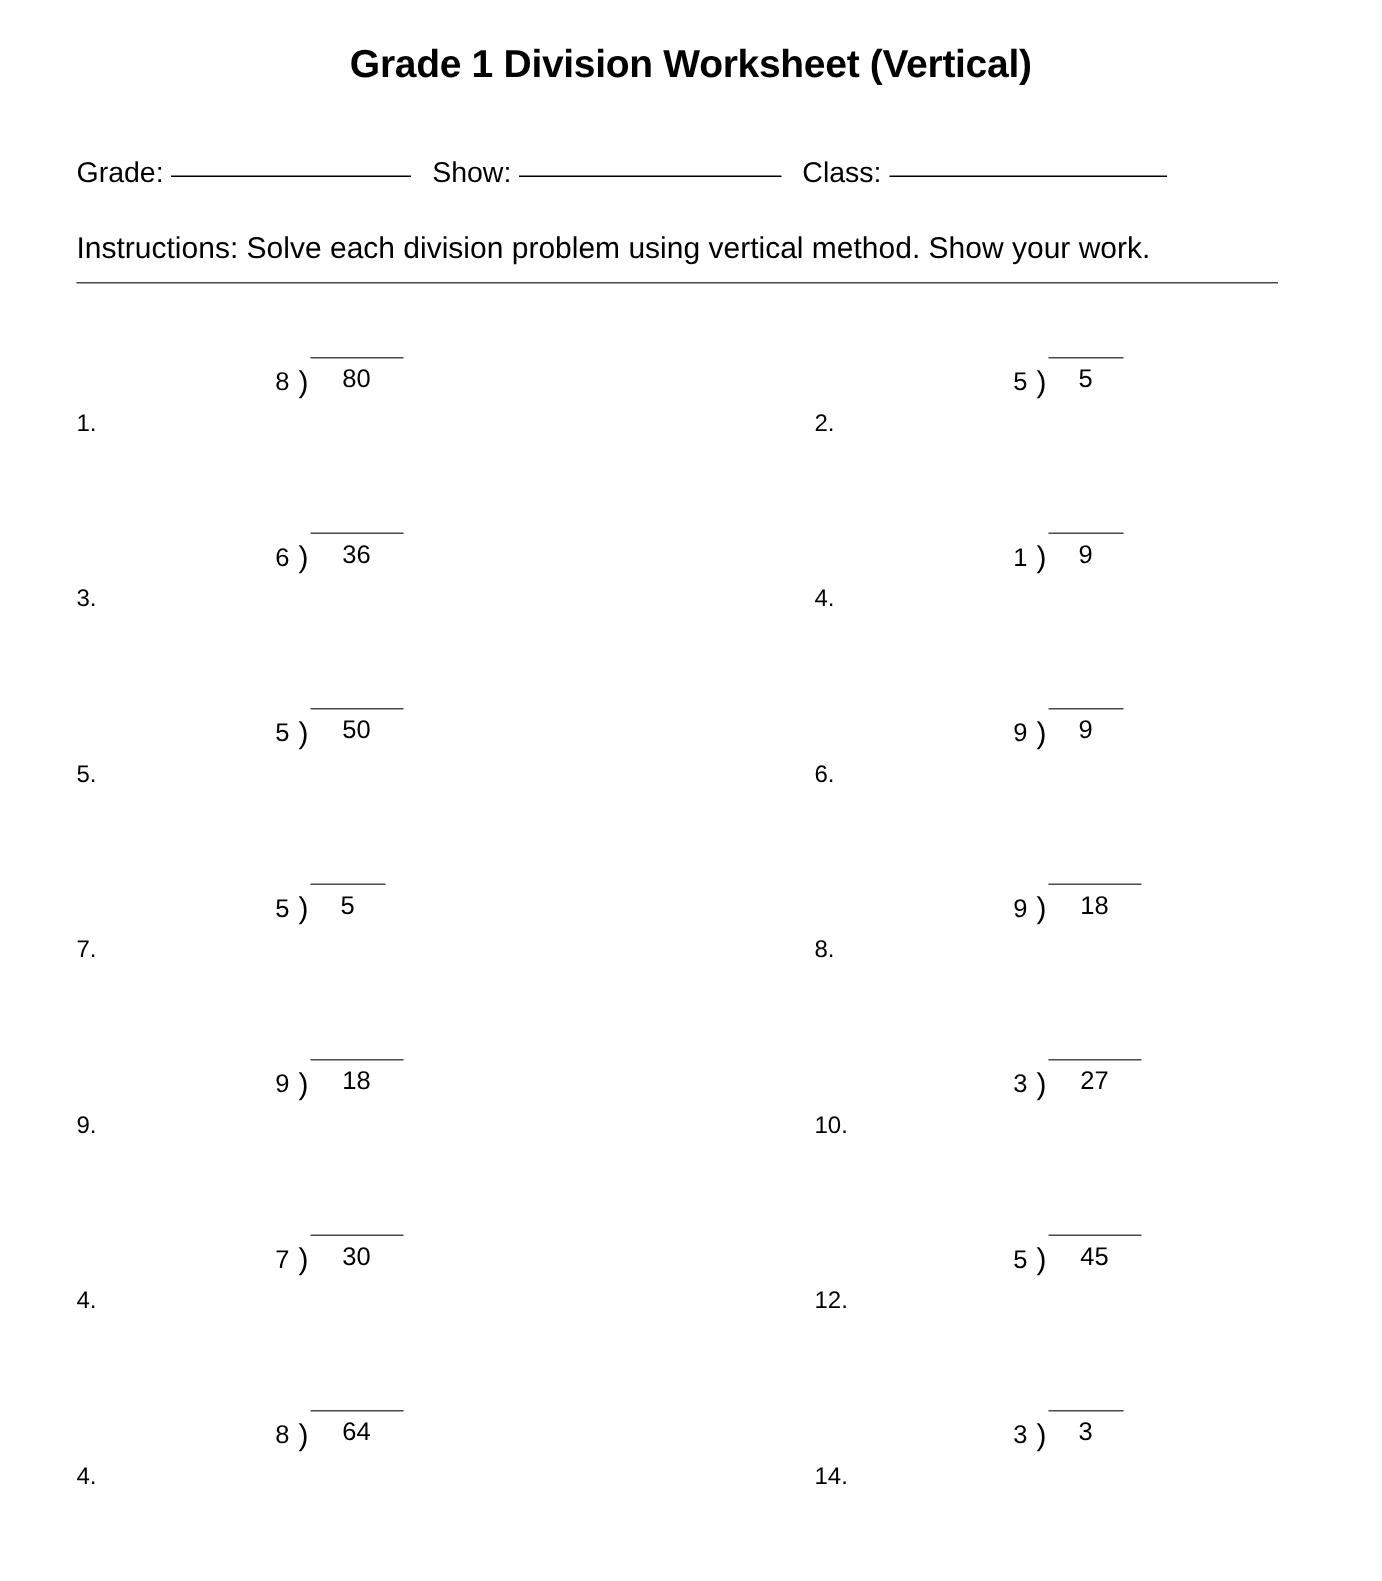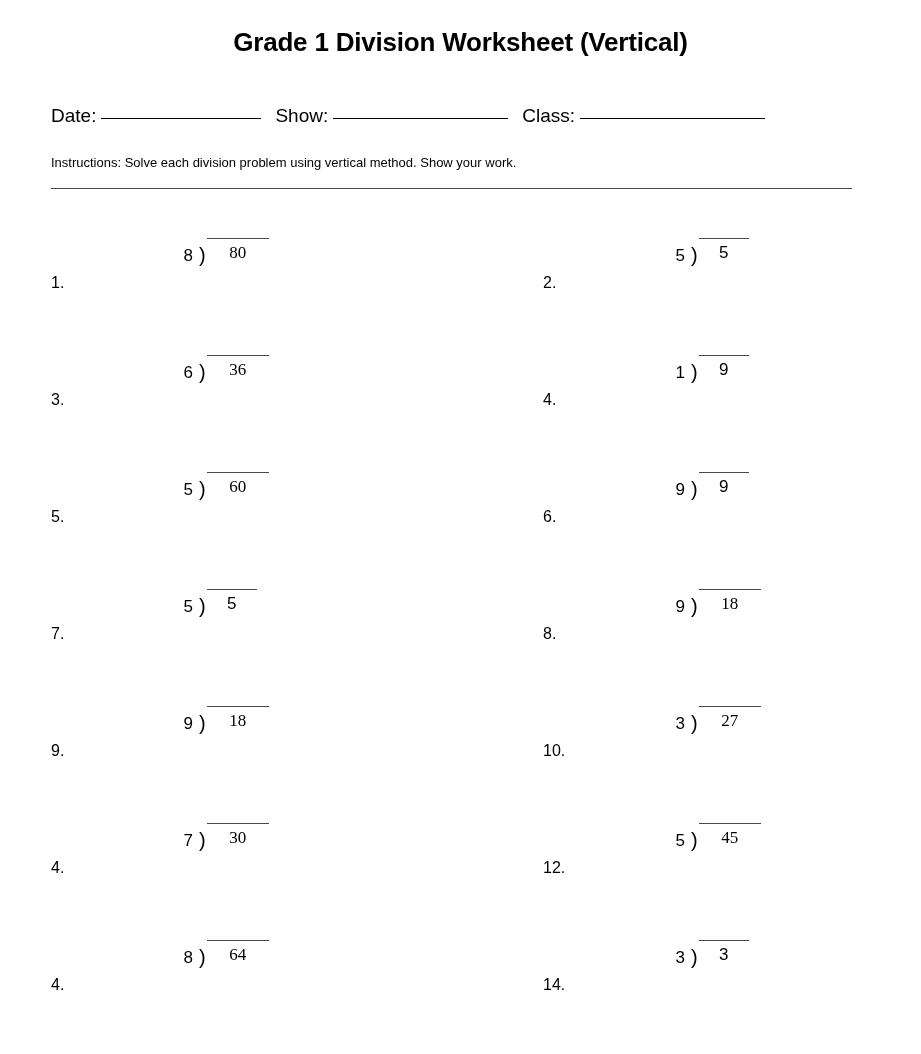--- a/index.html
+++ b/index.html
@@ -58,21 +58,21 @@
   .rule-name  { width: 160px; }
   .rule-date  { width: 175px; }
   .rule-class { width: 185px; }
   .gap-sm { display: inline-block; width: 14px; }
 
   
   .instructions {
     position: absolute;
     top: 155px;
     left: 51px;
-    font-size: 13px;
+    font-size: 20px;
     color: #000;
     white-space: nowrap;
   }
 
   
   .divider {
     position: absolute;
     top: 188px;
     left: 51px;
     width: 801px;
@@ -127,21 +127,21 @@
     display: inline-block;
     border-top: 1.5px solid #4a4a4a;
     padding-top: 5px;
     text-align: center;
     vertical-align: top;
     position: relative;
     top: -6px;
     margin-left: 1px;
   }
   .bracket.w1 { min-width: 50px; }
-  .bracket.w2 { min-width: 62px; font-family: Liberation Serif, serif; }
+  .bracket.w2 { min-width: 62px; }
   .dividend {
     font-size: 17px;
     line-height: 1;
   }
 
   
   .pnum {
     position: absolute;
     top: 42px;
     left: 0;
@@ -150,21 +150,21 @@
   }
 </style>
 </head>
 <body>
 
 <div class="page">
 
   <div class="title">Grade 1 Division Worksheet (Vertical)</div>
 
   <div class="idline">
-    <span class="field-label">Date:</span><span class="rule rule-name"></span><span class="gap-sm"></span><span class="field-label">Show:</span><span class="rule rule-date"></span><span class="gap-sm"></span><span class="field-label">Class:</span><span class="rule rule-class"></span>
+    <span class="field-label">Grade:</span><span class="rule rule-name"></span><span class="gap-sm"></span><span class="field-label">Show:</span><span class="rule rule-date"></span><span class="gap-sm"></span><span class="field-label">Class:</span><span class="rule rule-class"></span>
   </div>
 
   <div class="instructions">Instructions: Solve each division problem using vertical method. Show your work.</div>
 
   <div class="divider"></div>
 
   <div class="problems">
 
     <div class="prow">
       <div class="cell cell-left">
@@ -184,21 +184,21 @@
       </div>
       <div class="cell cell-right">
         <span class="pnum">4.</span>
         <span class="expr"><span class="divisor">1</span><span class="paren">)</span><span class="bracket w1"><span class="dividend">9</span></span></span>
       </div>
     </div>
 
     <div class="prow">
       <div class="cell cell-left">
         <span class="pnum">5.</span>
-        <span class="expr"><span class="divisor">5</span><span class="paren">)</span><span class="bracket w2"><span class="dividend">60</span></span></span>
+        <span class="expr"><span class="divisor">5</span><span class="paren">)</span><span class="bracket w2"><span class="dividend">50</span></span></span>
       </div>
       <div class="cell cell-right">
         <span class="pnum">6.</span>
         <span class="expr"><span class="divisor">9</span><span class="paren">)</span><span class="bracket w1"><span class="dividend">9</span></span></span>
       </div>
     </div>
 
     <div class="prow">
       <div class="cell cell-left">
         <span class="pnum">7.</span>

